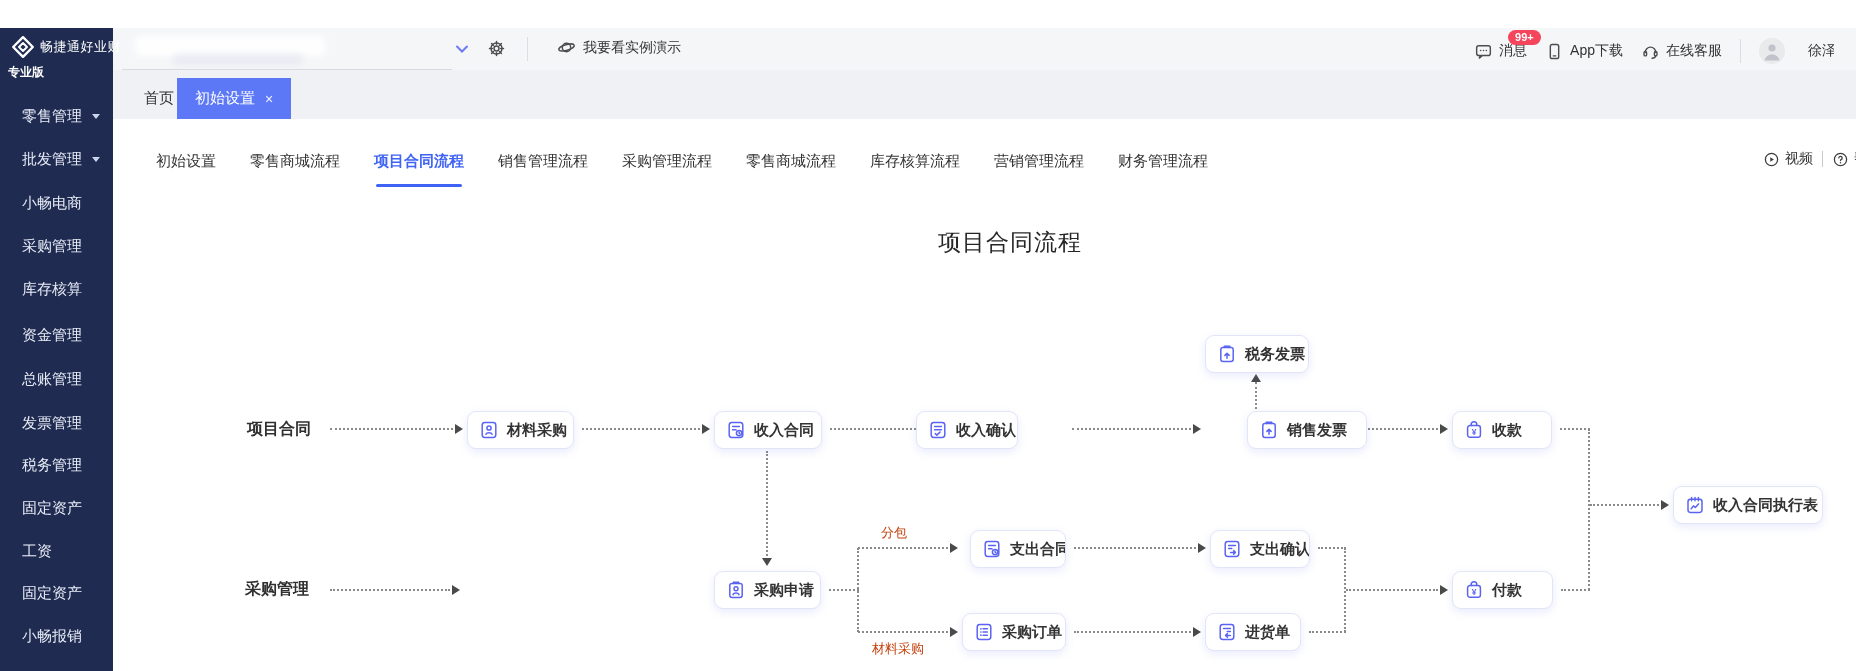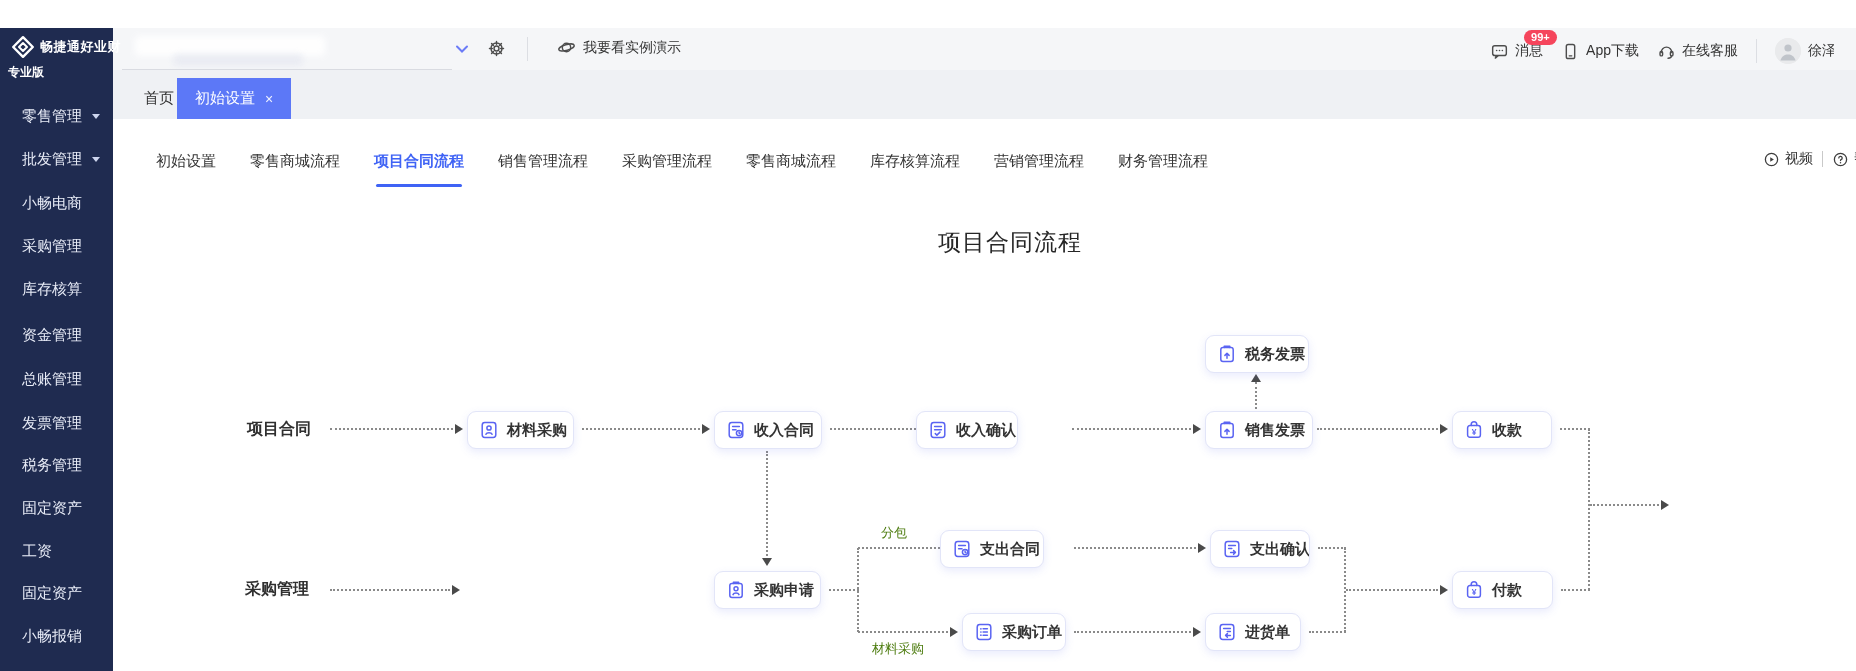--- a/index.html
+++ b/index.html
@@ -5,21 +5,21 @@
   * { margin:0; padding:0; box-sizing:border-box; }
   html,body { width:1856px; height:671px; overflow:hidden; background:#fff;
     font-family:"Liberation Sans","DejaVu Sans",sans-serif; }
   .stage { position:relative; width:1856px; height:671px; background:#fff; }
 
   
   .sidebar { position:absolute; left:0; top:28px; width:113px; bottom:0; background:#1f2b50; z-index:5; }
   .brand { position:absolute; left:0; top:0; width:113px; height:72px; }
   .brand-row { position:absolute; left:10px; top:6px; display:flex; align-items:center; gap:4px; }
   .brand-mark { width:26px; height:26px; color:#fff; flex:0 0 auto; }
-  .brand-name { color:#fff; font-size:13px; font-weight:700; white-space:nowrap; letter-spacing:.5px; }
+  .brand-name { color:#fff; font-size:13px; font-weight:400; white-space:nowrap; letter-spacing:.5px; }
   .brand-sub { position:absolute; left:8px; top:36px; color:#fff; font-size:12px; font-weight:700; }
   .sb-item { position:absolute; left:0; width:113px; height:22px; display:flex; align-items:center;
     padding-left:22px; color:#e8ecf7; font-size:15px; cursor:pointer; white-space:nowrap; }
   .sb-caret { width:0; height:0; border:4px solid transparent; border-top:5px solid #cdd5ee; margin-left:10px; margin-top:4px; }
 
   
   .topbar { position:absolute; left:113px; top:28px; right:0; height:42px; background:#f5f6f8; z-index:4; }
   .blur-a { position:absolute; left:22px; top:8px; width:190px; height:20px; background:#fff; opacity:.9; filter:blur(3px); border-radius:4px; }
   .blur-b { position:absolute; left:60px; top:26px; width:130px; height:12px; background:#e8eaf2; opacity:.8; filter:blur(3px); border-radius:4px; }
   .acct-line { position:absolute; left:9px; top:41px; width:330px; height:1px; background:#d9dbe1; }
@@ -27,21 +27,21 @@
   .tb-chevron { position:absolute; left:339px; top:11px; width:20px; height:20px; color:#6b7bf7; }
   .tb-gear { position:absolute; left:374px; top:11px; }
   .tb-div1 { position:absolute; left:414px; top:9px; width:1px; height:24px; background:#dcdee3; }
   .demo { position:absolute; left:444px; top:10px; display:flex; align-items:center; gap:7px; color:#333; font-size:14px; cursor:pointer; }
   .tools { position:absolute; right:22px; top:10px; display:flex; align-items:center; gap:18px; }
   .tool { display:flex; align-items:center; gap:6px; color:#333; font-size:14px; cursor:pointer; position:relative; white-space:nowrap; }
   .badge { position:absolute; left:34px; top:-12px; background:#f5455c; color:#fff; font-size:11px; font-weight:700;
     padding:1px 7px; border-radius:9px; line-height:13px; }
   .tb-div2 { width:1px; height:24px; background:#dcdee3; }
   .avatar { width:26px; height:26px; border-radius:50%; background:#e9eaec; overflow:hidden; flex:0 0 auto; }
-  .user { display:flex; align-items:center; gap:7px; color:#333; font-size:14px; }
+  .user { display:flex; align-items:center; gap:23px; color:#333; font-size:14px; }
   .user-name { width:26px; overflow:hidden; white-space:nowrap; }
 
   .tabstrip { position:absolute; left:113px; top:70px; right:0; height:49px; background:#eff1f4; z-index:4; }
   .tab-home { position:absolute; left:17px; top:8px; height:41px; display:flex; align-items:center; padding:0 14px;
     color:#333; font-size:15px; cursor:pointer; }
   .tab-active { position:absolute; left:64px; top:8px; height:41px; display:flex; align-items:center; gap:10px;
     padding:0 18px; background:#5c78f7; color:#fff; font-size:15px; cursor:pointer; }
   .tab-close { font-size:14px; line-height:1; cursor:pointer; opacity:.9; }
 
   
@@ -60,21 +60,21 @@
 
   
   .flow { position:absolute; left:0; top:0; width:1856px; height:671px; z-index:6; pointer-events:none; }
   .node { position:absolute; height:38px; display:flex; align-items:center; gap:8px; padding:0 11px;
     background:#fff; border:1px solid #e2e5f8; border-radius:9px; pointer-events:auto; cursor:pointer;
     box-shadow:0 3px 8px rgba(100,115,235,.14); white-space:nowrap; overflow:hidden; }
   .nicon { width:20px; height:20px; color:#5a64f2; flex:0 0 auto; }
   .nicon svg { width:20px; height:20px; display:block; }
   .nlabel { font-size:15px; color:#333; font-weight:600; }
   .lane { position:absolute; font-size:16px; font-weight:700; color:#2f2f2f; white-space:nowrap; }
-  .blabel { position:absolute; font-size:13px; color:#4d7c0f; white-space:nowrap; }
+  .blabel { position:absolute; font-size:13px; color:#c2410c; white-space:nowrap; }
   .dh { position:absolute; border-top:2px dotted #8a8a8a; }
   .dv { position:absolute; border-left:2px dotted #8a8a8a; }
   .ah { position:absolute; width:0; height:0; border:5px solid transparent; }
   .ah.r { border-left:8px solid #4a4a4a; border-right:0; }
   .ah.u { border-bottom:8px solid #4a4a4a; border-top:0; }
   .ah.d { border-top:8px solid #4a4a4a; border-bottom:0; }
   svg { display:block; }
 </style>
 </head>
 <body>
@@ -333,21 +333,21 @@
     <div class="node" style="left:916px;top:411px;width:102px">
       <span class="nicon">
           <svg viewBox="0 0 20 20" fill="none" stroke="currentColor" stroke-width="1.5" stroke-linecap="round" stroke-linejoin="round">
             <rect x="3.2" y="2.6" width="13.6" height="14.8" rx="2.6"></rect>
             <path d="M6.6 6.6h6.8M6.6 9.8h6.8"></path>
             <path d="M7.3 13.6l1.6 1.5 3.1-3"></path>
           </svg>
         </span>
       <span class="nlabel">收入确认</span>
     </div>
-    <div class="node" style="left:1205px;top:411px;width:108px">
+    <div class="node" style="left:1247px;top:411px;width:120px">
       <span class="nicon">
           <svg viewBox="0 0 20 20" fill="none" stroke="currentColor" stroke-width="1.5" stroke-linecap="round" stroke-linejoin="round">
             <rect x="3.8" y="3.6" width="12.4" height="13.8" rx="2.2"></rect>
             <path d="M7.2 3.6V2.3h5.6v1.3"></path>
             <path d="M10 14.2V9.6M7.9 11.4L10 9.3l2.1 2.1"></path>
           </svg>
         </span>
       <span class="nlabel">销售发票</span>
     </div>
     <div class="node" style="left:1452px;top:411px;width:100px">
@@ -363,21 +363,21 @@
     <div class="node" style="left:1205px;top:335px;width:104px">
       <span class="nicon">
           <svg viewBox="0 0 20 20" fill="none" stroke="currentColor" stroke-width="1.5" stroke-linecap="round" stroke-linejoin="round">
             <rect x="3.8" y="3.6" width="12.4" height="13.8" rx="2.2"></rect>
             <path d="M7.2 3.6V2.3h5.6v1.3"></path>
             <path d="M10 14.2V9.6M7.9 11.4L10 9.3l2.1 2.1"></path>
           </svg>
         </span>
       <span class="nlabel">税务发票</span>
     </div>
-    <div class="node" style="left:940px;top:530px;width:104px">
+    <div class="node" style="left:970px;top:530px;width:96px">
       <span class="nicon">
           <svg viewBox="0 0 20 20" fill="none" stroke="currentColor" stroke-width="1.5" stroke-linecap="round" stroke-linejoin="round">
             <rect x="3.2" y="2.6" width="13.6" height="14.8" rx="2.6"></rect>
             <path d="M6.6 6.6h6.8M6.6 9.8h3.4"></path>
             <circle cx="13.1" cy="13.1" r="2.7" fill="#fff"></circle>
             <path d="M13.1 12v1.2l.9.6"></path>
           </svg>
         </span>
       <span class="nlabel">支出合同</span>
     </div>
@@ -427,14 +427,24 @@
     <div class="node" style="left:1205px;top:613px;width:96px">
       <span class="nicon">
           <svg viewBox="0 0 20 20" fill="none" stroke="currentColor" stroke-width="1.5" stroke-linecap="round" stroke-linejoin="round">
             <rect x="3.2" y="2.6" width="13.6" height="14.8" rx="2.6"></rect>
             <path d="M6.6 6.4h6.8M10.2 9.4h3.2"></path>
             <path d="M13.4 13.4H8.6M10.4 11.6l-1.8 1.8 1.8 1.8"></path>
           </svg>
         </span>
       <span class="nlabel">进货单</span>
     </div>
+    <div class="node" style="left:1673px;top:486px;width:150px">
+      <span class="nicon">
+          <svg viewBox="0 0 20 20" fill="none" stroke="currentColor" stroke-width="1.5" stroke-linecap="round" stroke-linejoin="round">
+            <rect x="3" y="4.2" width="14" height="13.2" rx="2.3"></rect>
+            <path d="M6.6 2.6v3.2M10 2.6v3.2M13.4 2.6v3.2"></path>
+            <path d="M6.2 13.8l2.3-2.9 1.8 1.6 3.2-3.6"></path>
+          </svg>
+        </span>
+      <span class="nlabel">收入合同执行表</span>
+    </div>
   </div>
 </div>
 
 </body></html>

